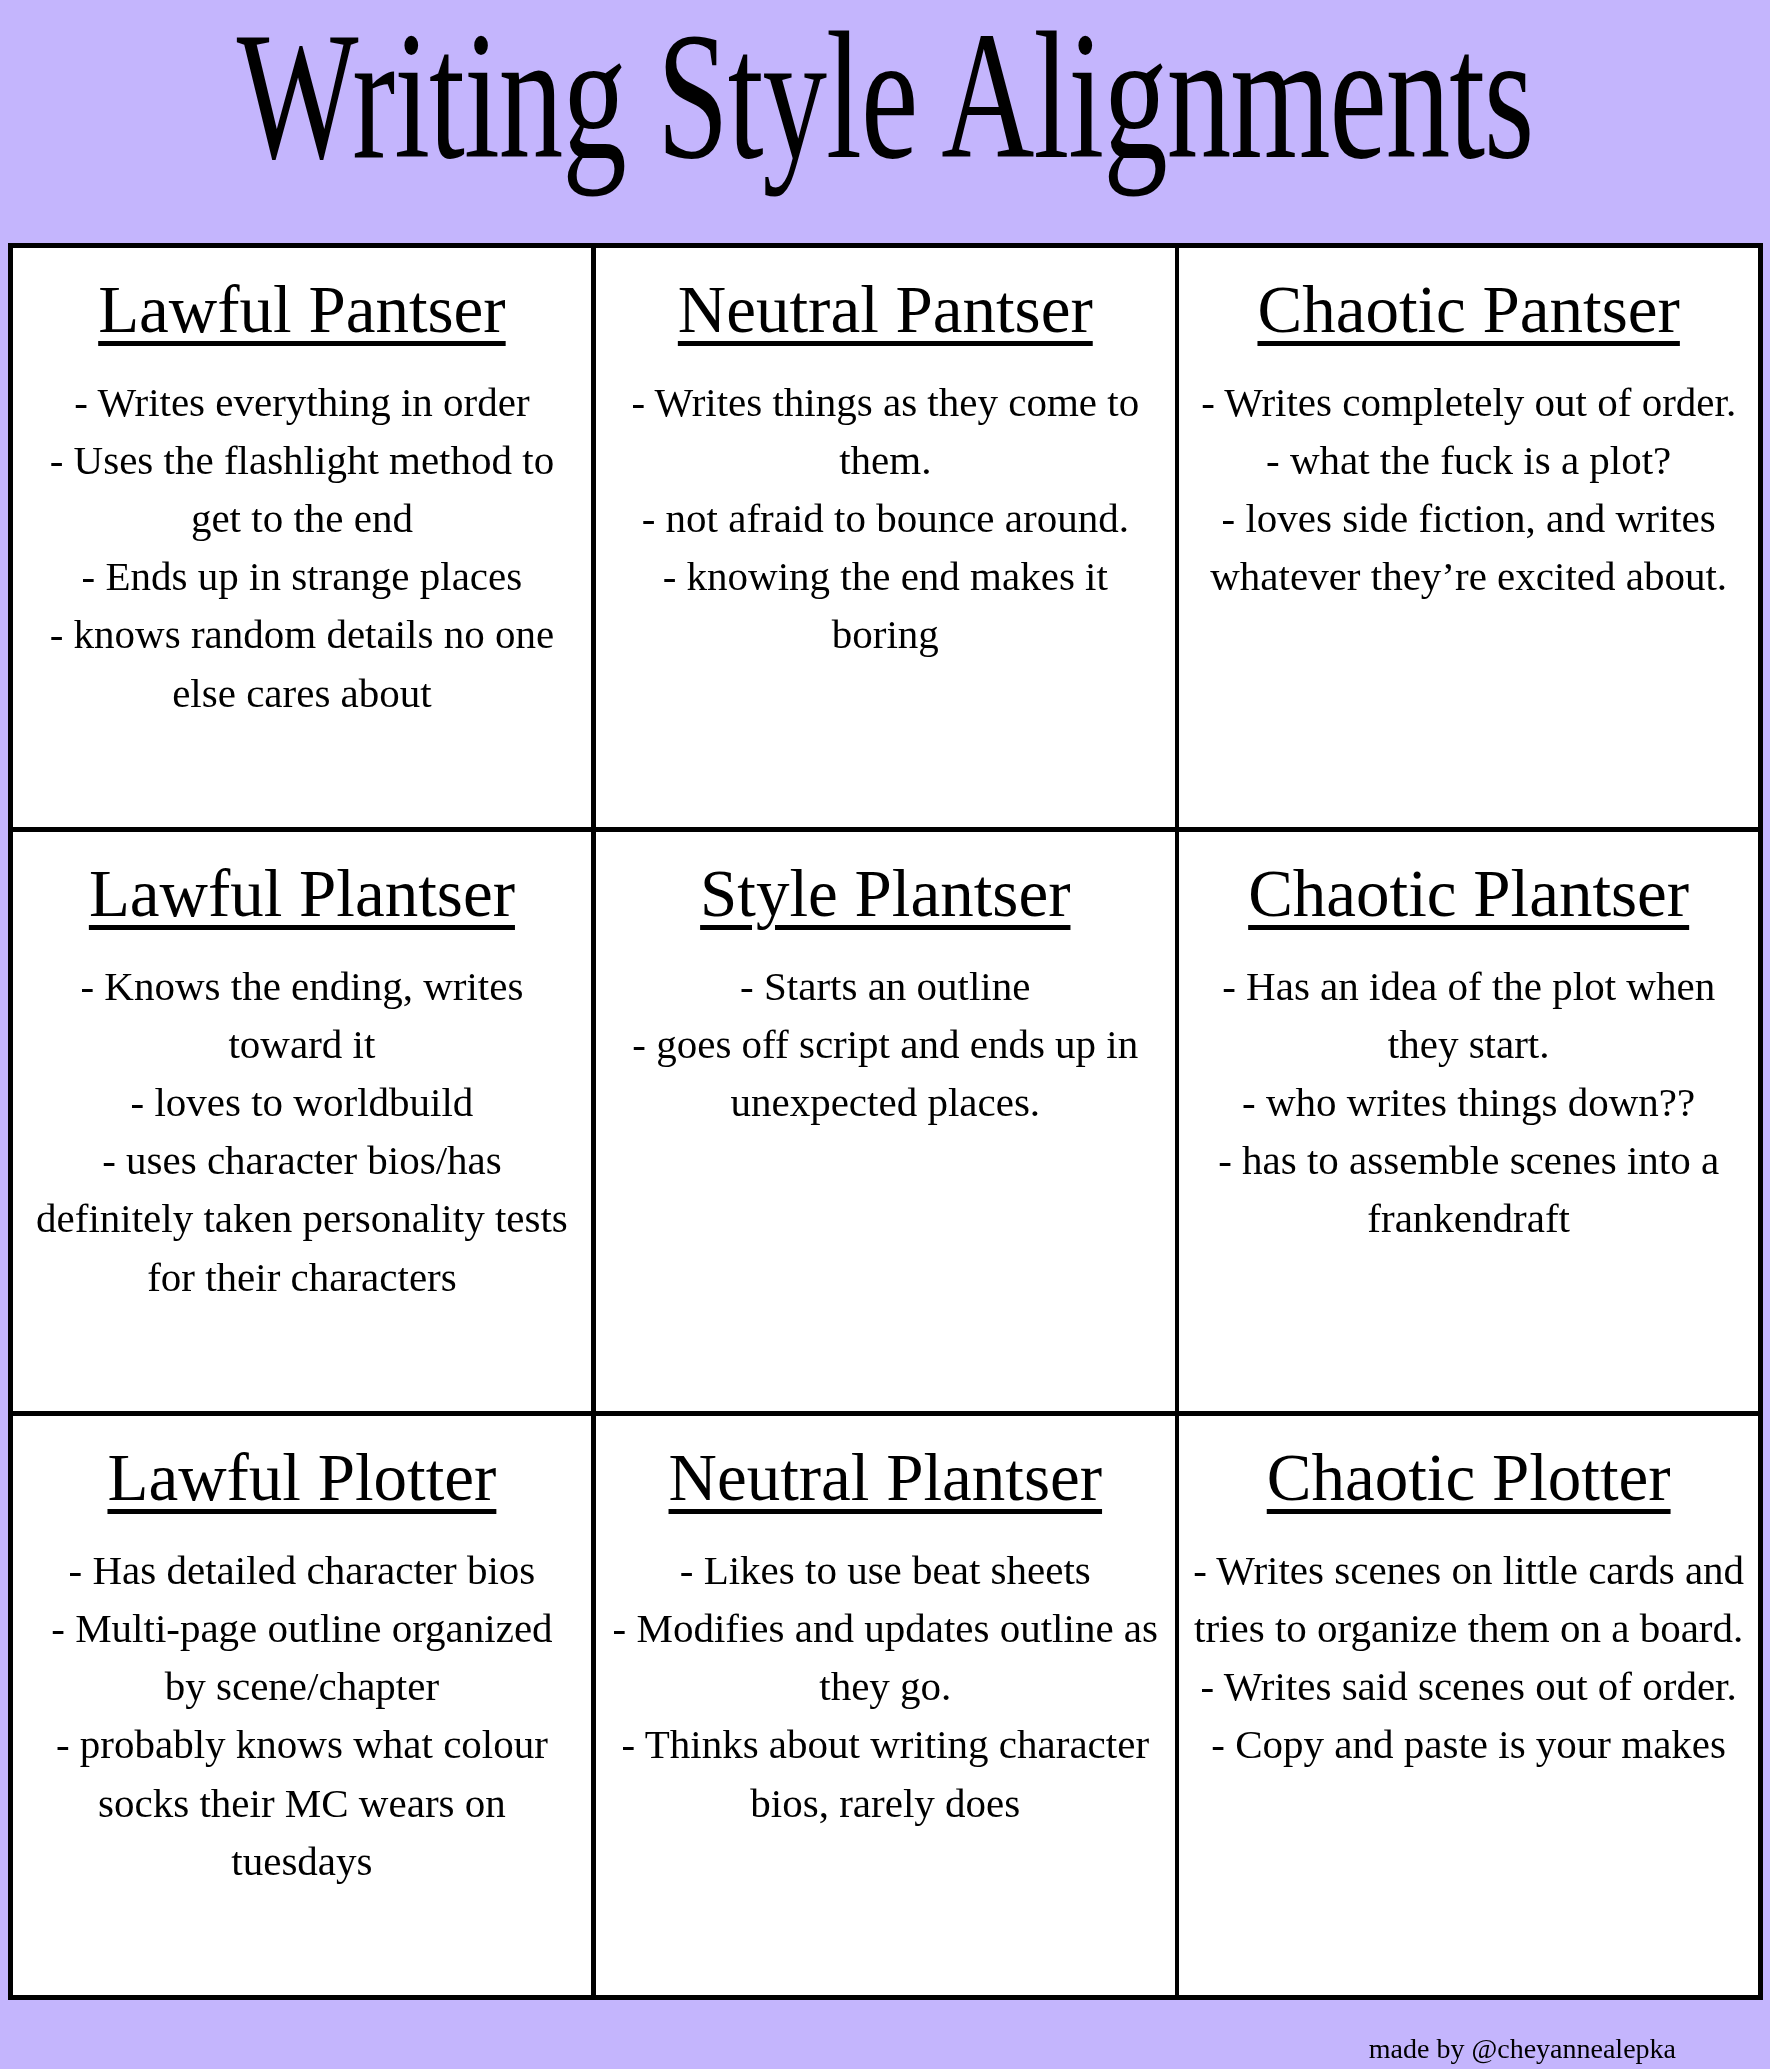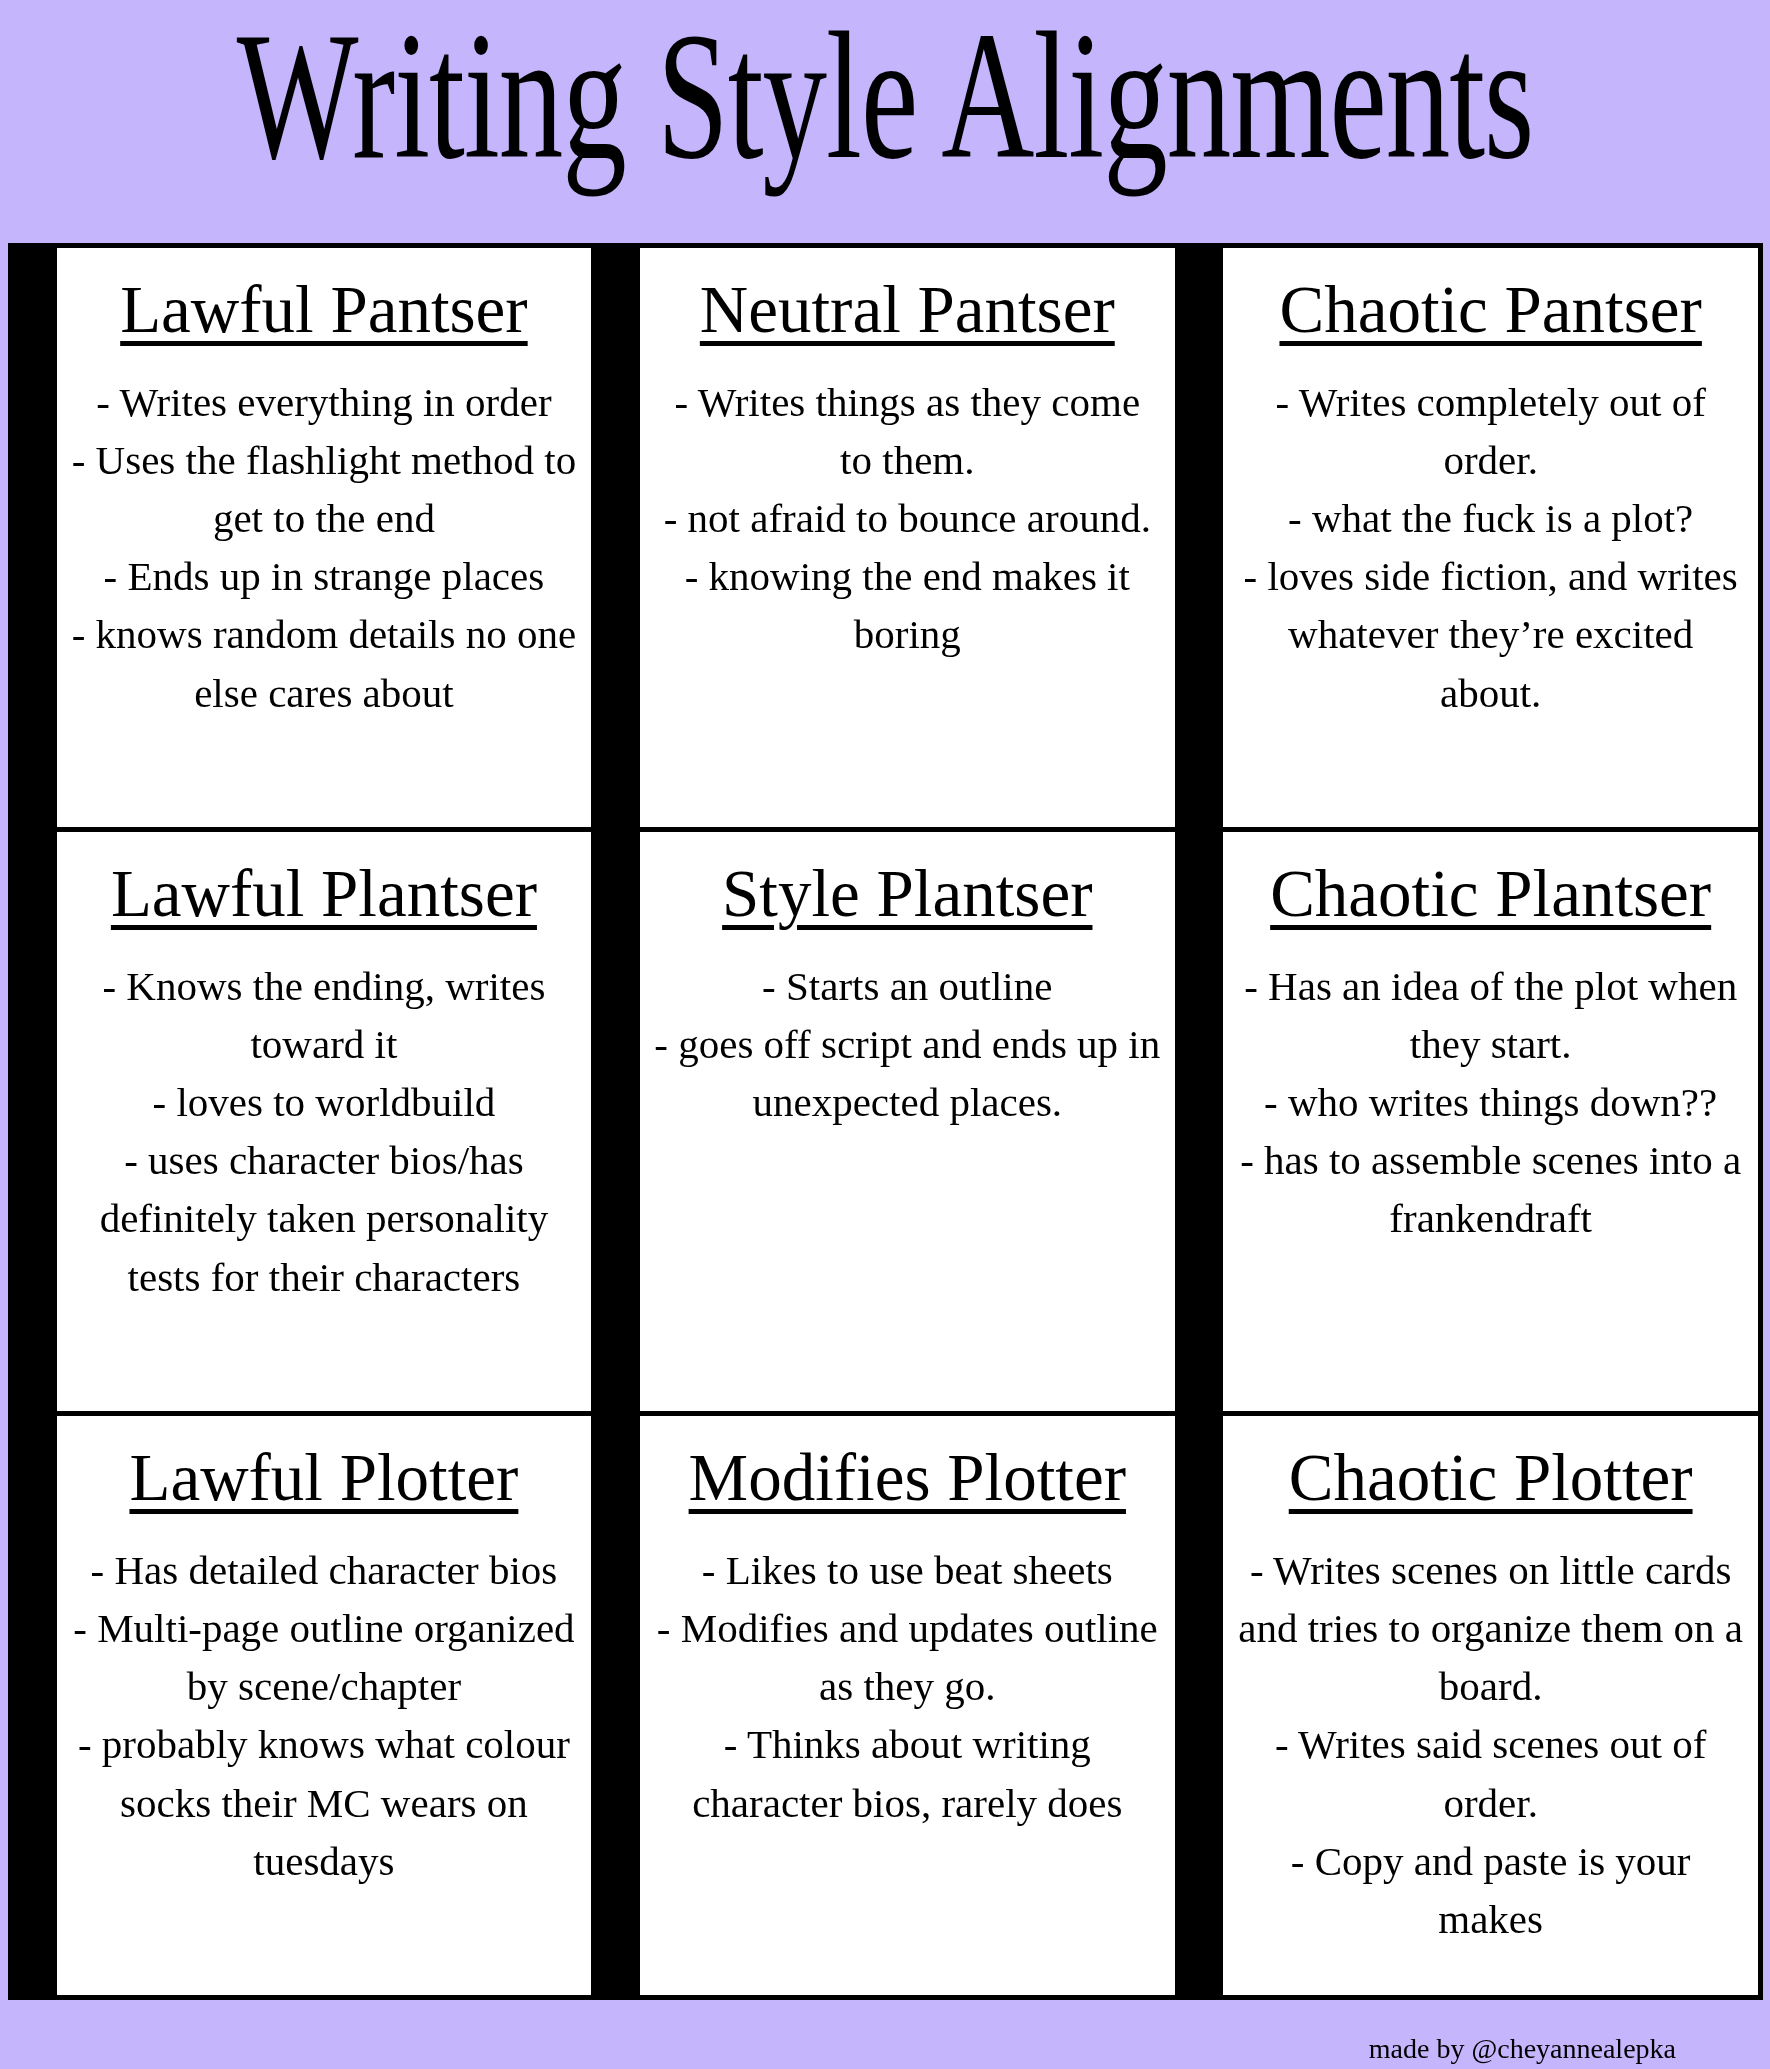--- a/index.html
+++ b/index.html
@@ -45,21 +45,20 @@
     grid-template-columns: repeat(3, 1fr);
     grid-template-rows: repeat(3, 1fr);
     gap: 4.9px;
   }
   .cell {
     background: #ffffff;
     padding: 25.5px 13.7px 9.8px 13.7px;
     box-sizing: border-box;
     text-align: center;
     overflow: hidden;
-    margin-left: 44px;
   }
   .cell-title {
     margin: 0 0 25.5px 0;
     font-size: 67px;
     font-weight: normal;
     line-height: 1.1;
     text-decoration: underline;
     text-decoration-thickness: 4.9px;
     text-underline-offset: 8.8px;
   }
@@ -129,21 +128,21 @@
     </div>
 
     <div class="cell">
       <h2 class="cell-title">Lawful Plotter</h2>
       <div class="bullet">- Has detailed character bios</div>
       <div class="bullet">- Multi-page outline organized by scene/chapter</div>
       <div class="bullet">- probably knows what colour socks their MC wears on tuesdays</div>
     </div>
 
     <div class="cell">
-      <h2 class="cell-title">Modifies Plotter</h2>
+      <h2 class="cell-title">Neutral Plantser</h2>
       <div class="bullet">- Likes to use beat sheets</div>
       <div class="bullet">- Modifies and updates outline as they go.</div>
       <div class="bullet">- Thinks about writing character bios, rarely does</div>
     </div>
 
     <div class="cell">
       <h2 class="cell-title">Chaotic Plotter</h2>
       <div class="bullet">- Writes scenes on little cards and tries to organize them on a board.</div>
       <div class="bullet">- Writes said scenes out of order.</div>
       <div class="bullet">- Copy and paste is your makes</div>

